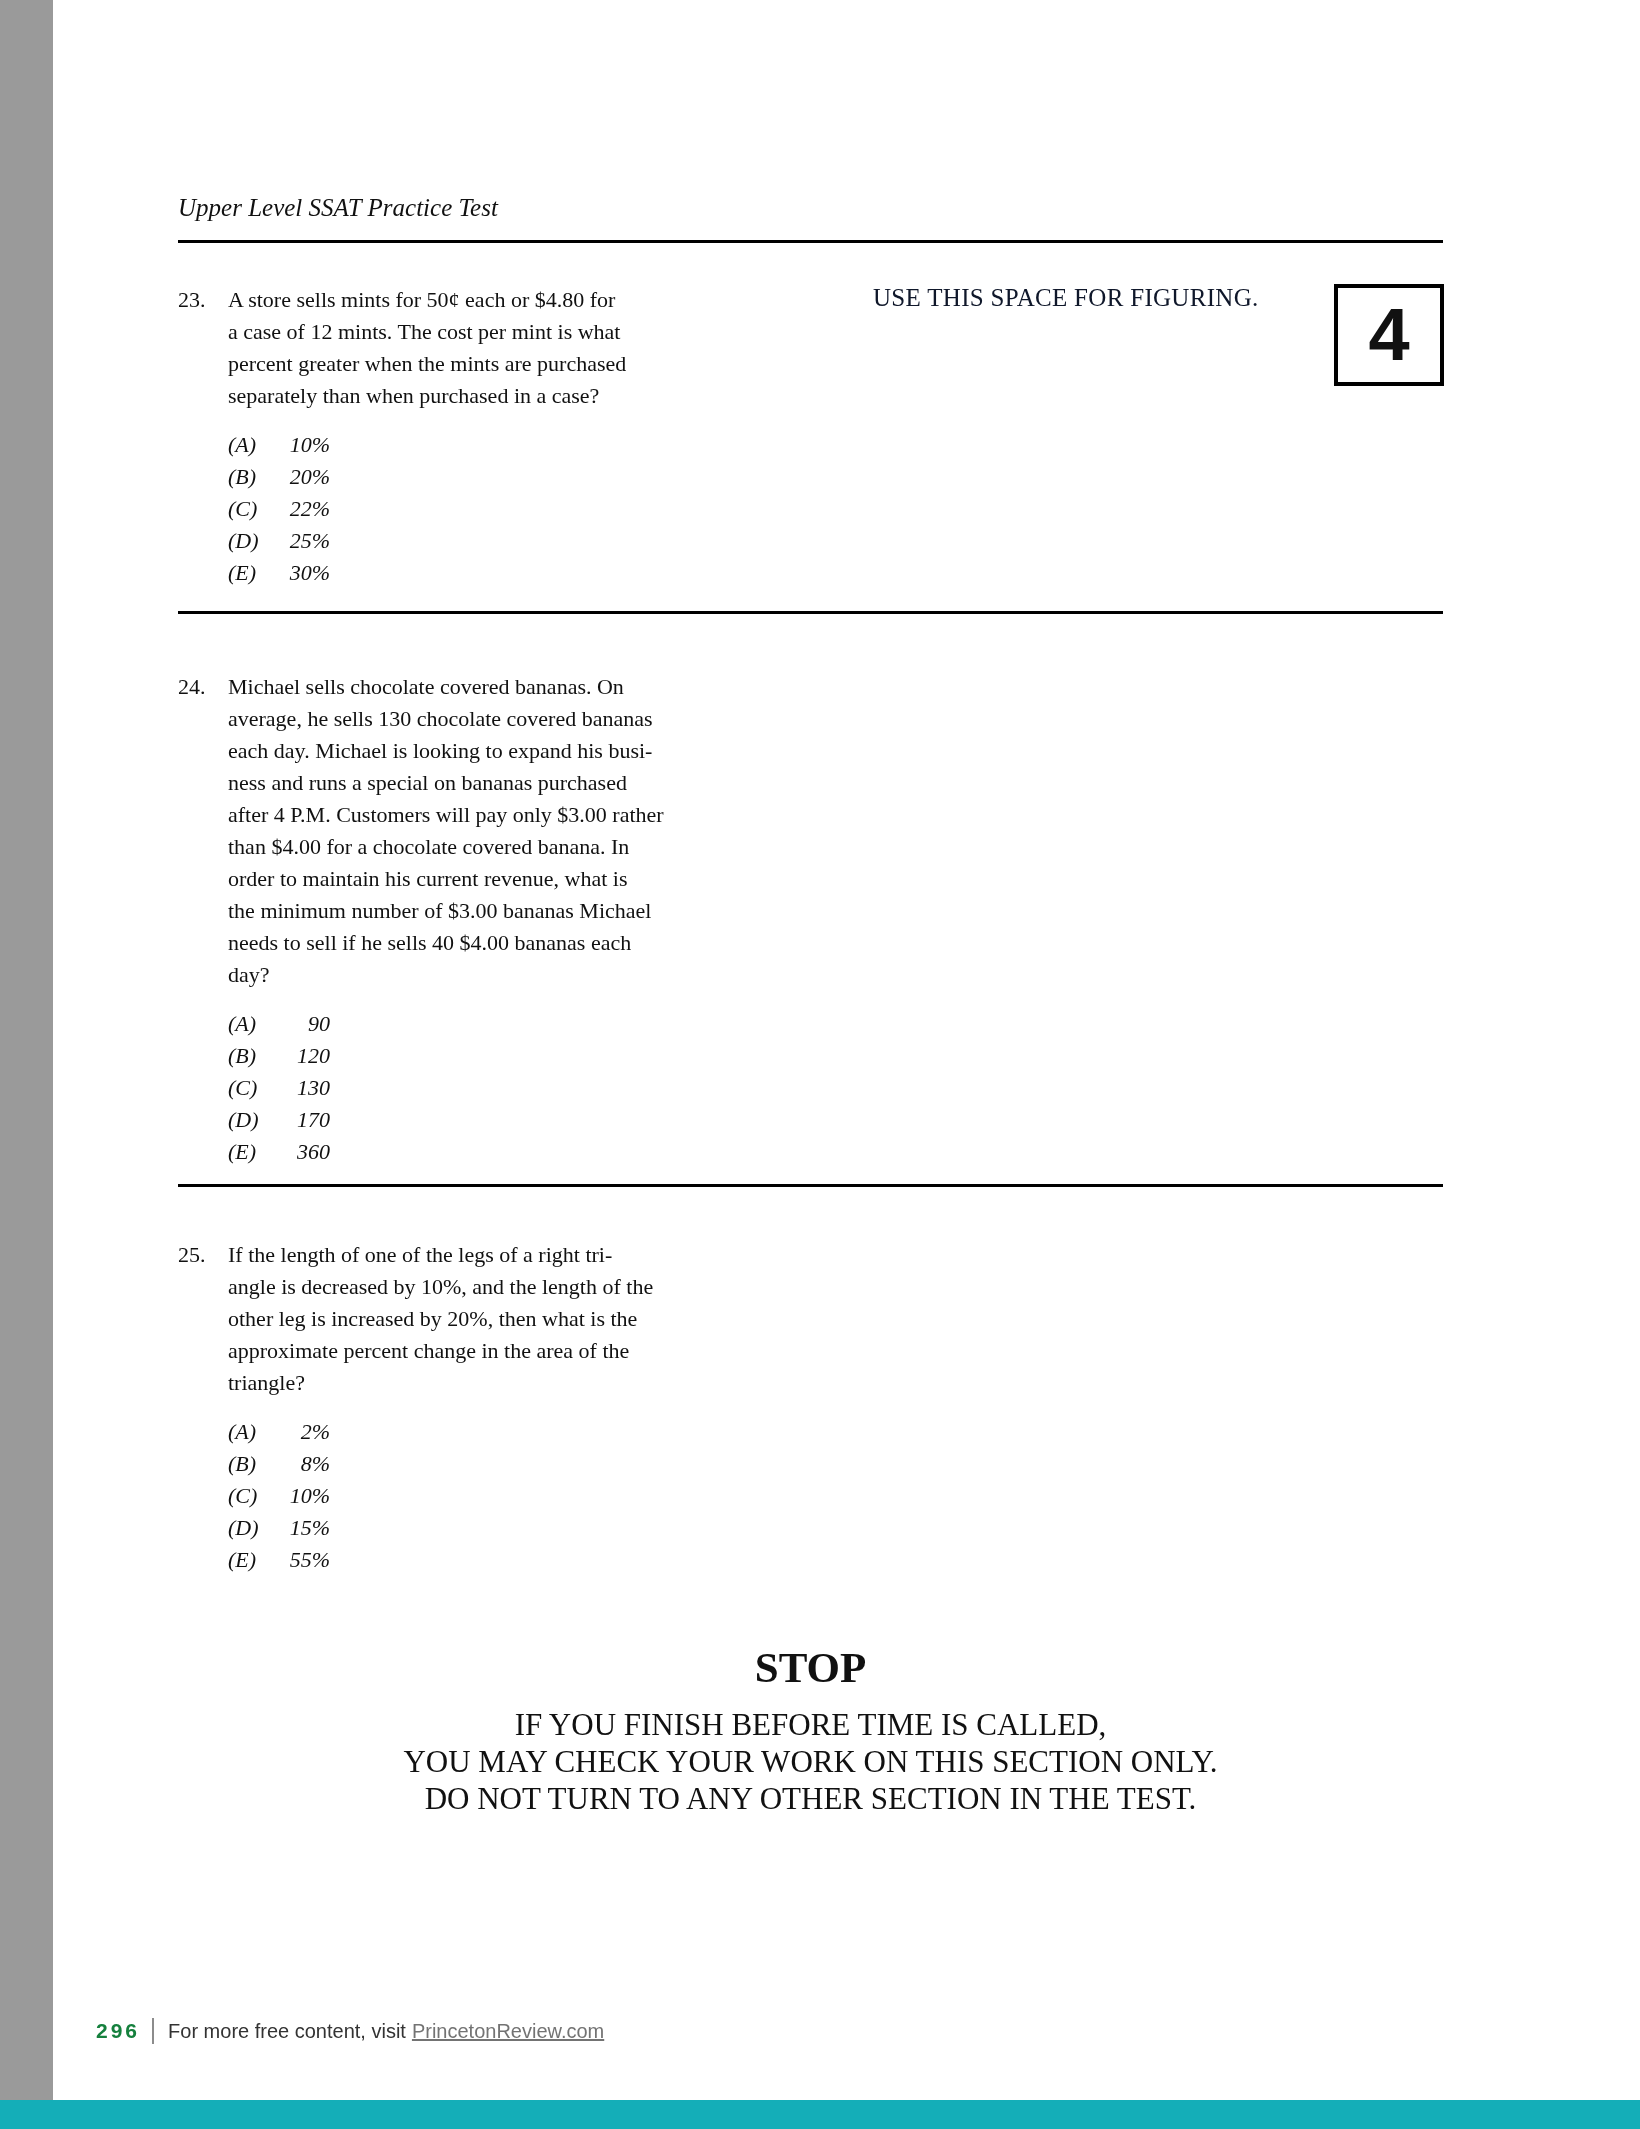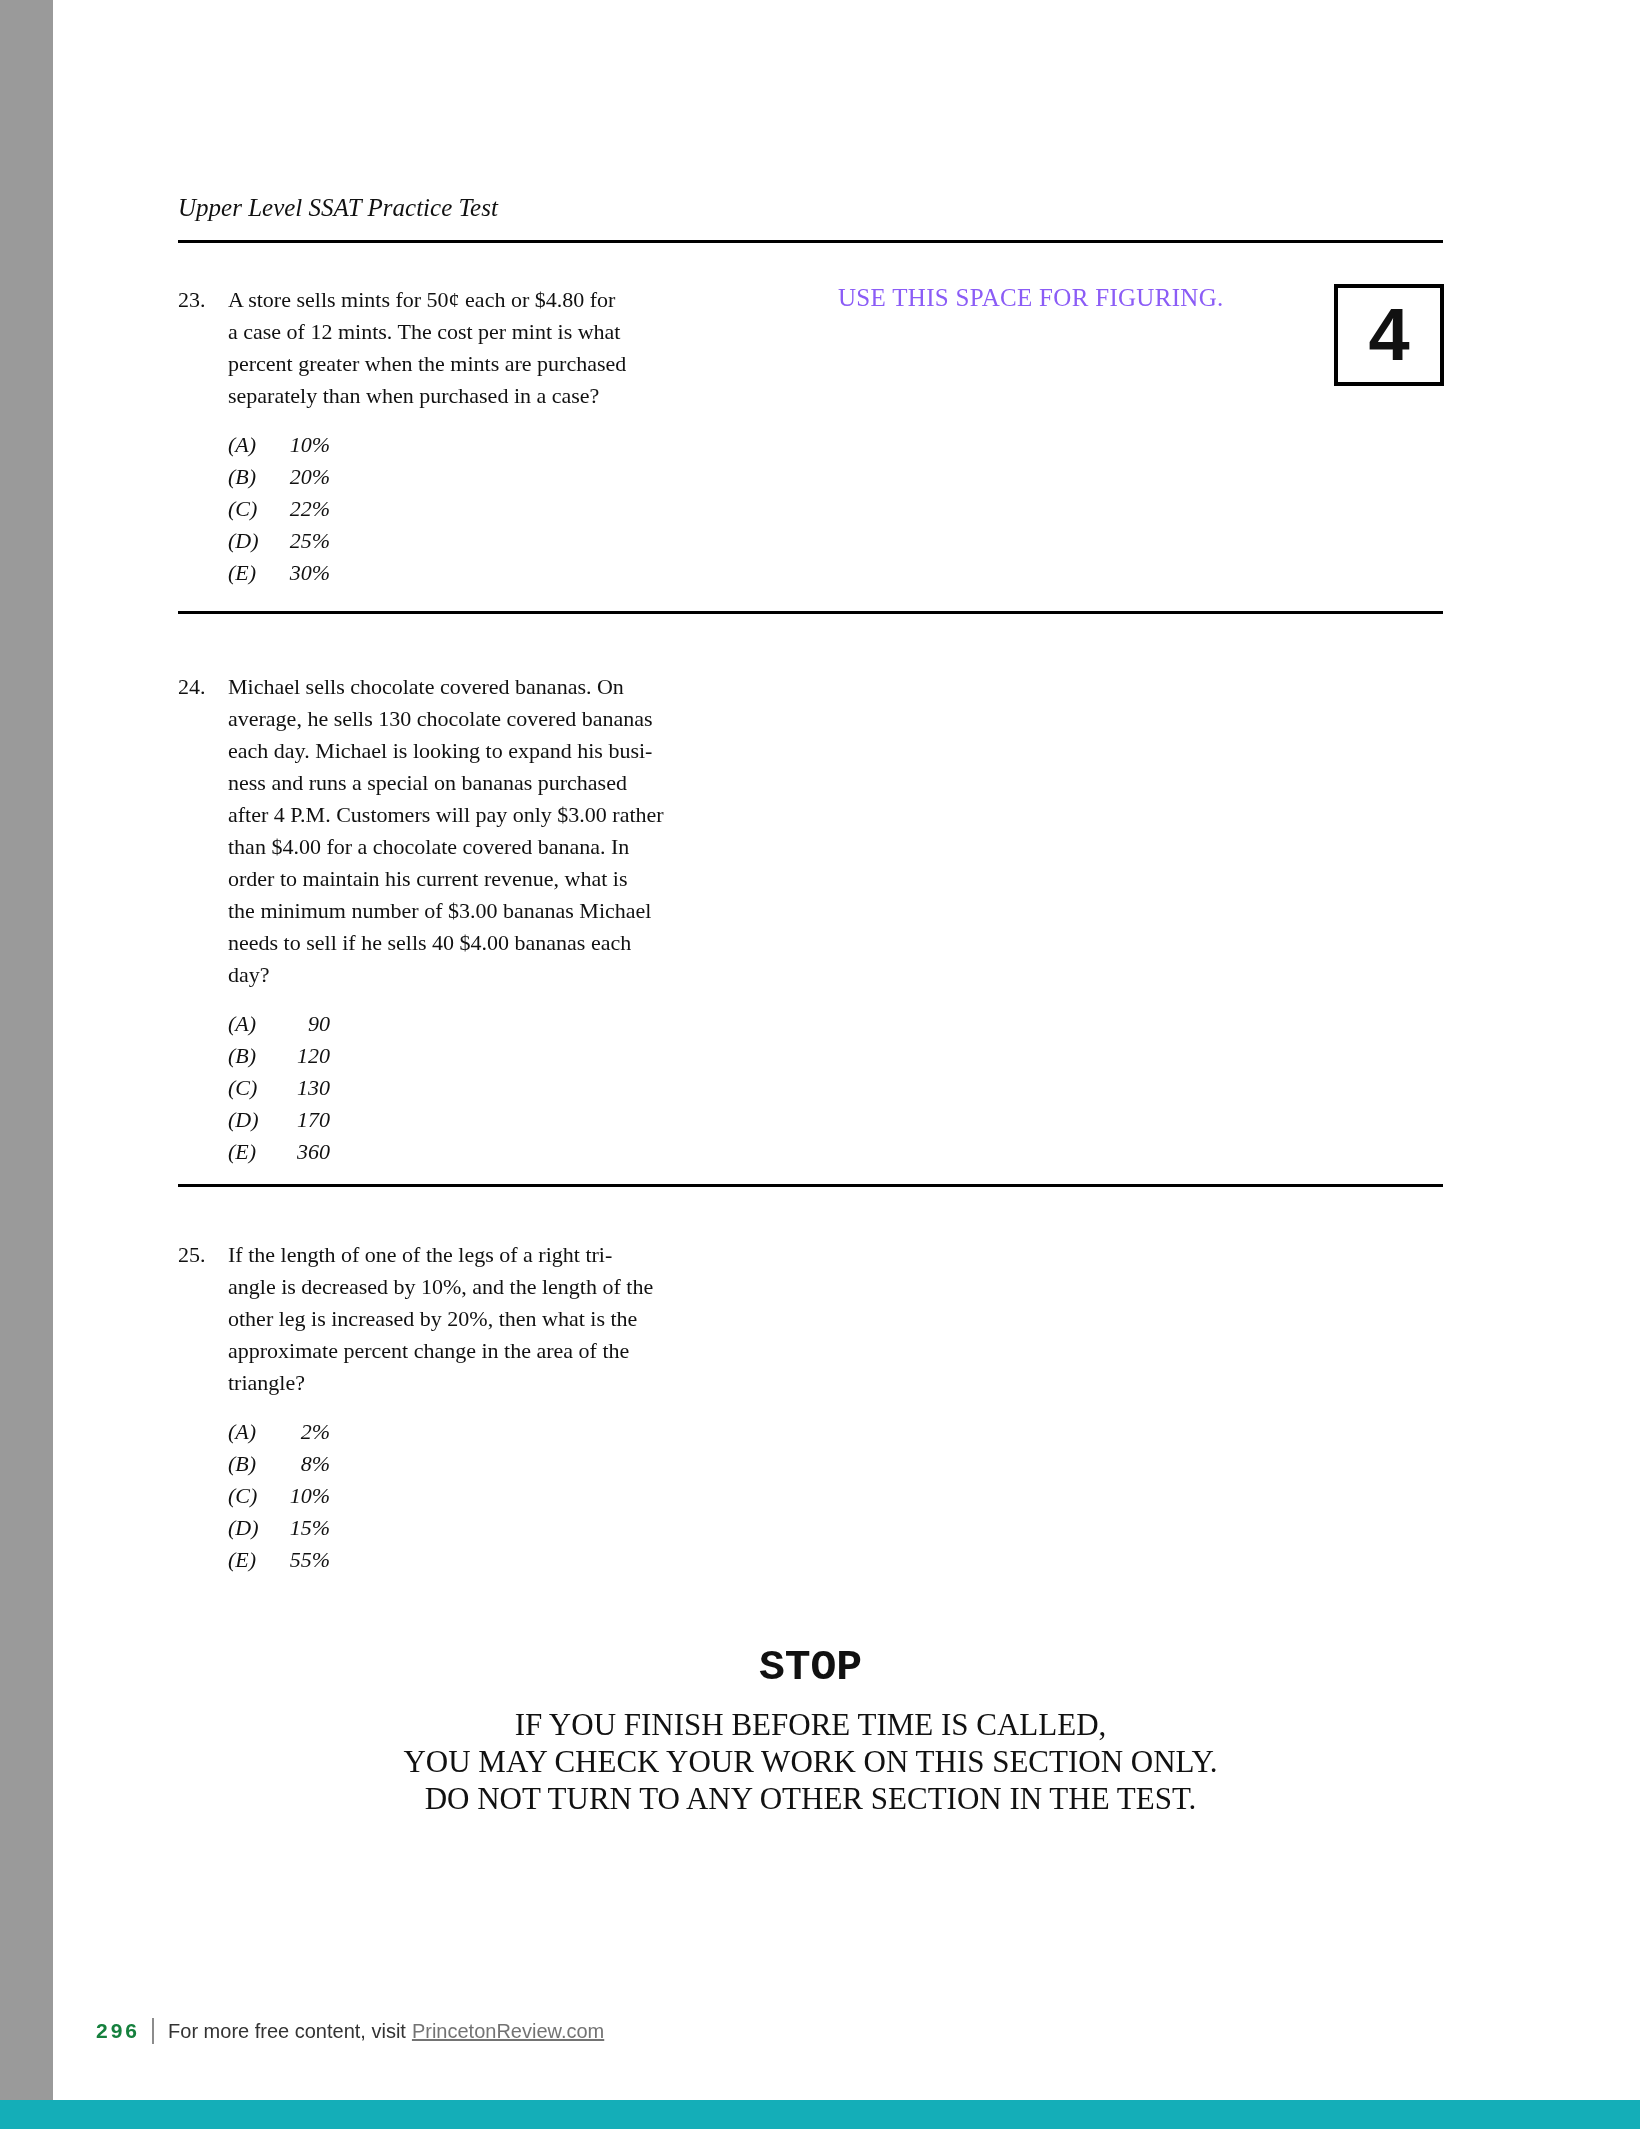--- a/index.html
+++ b/index.html
@@ -86,25 +86,25 @@
     width: 52px;
   }
   .choice .val {
     display: inline-block;
     width: 50px;
     text-align: right;
   }
 
   .figuring-label {
     position: absolute;
-    left: 838px;
+    left: 873px;
     top: 284px;
     font-size: 25px;
     letter-spacing: 0.3px;
-    color: #8b5cf6;
+    color: #0f172a;
   }
 
   .section-box {
     position: absolute;
     left: 1334px;
     top: 284px;
     width: 110px;
     height: 102px;
     border: 4px solid #000;
     display: flex;
@@ -120,21 +120,21 @@
   }
 
   .stop-block {
     position: absolute;
     left: 178px;
     top: 1643px;
     width: 1265px;
     text-align: center;
   }
   .stop-title {
-    font-family: Liberation Mono, monospace;
+    font-family: Liberation Serif, serif;
     font-weight: bold;
     font-size: 43px;
     color: #111;
   }
   .stop-lines {
     margin-top: 14px;
     font-size: 31px;
     line-height: 37px;
     white-space: pre-line;
     color: #111;

